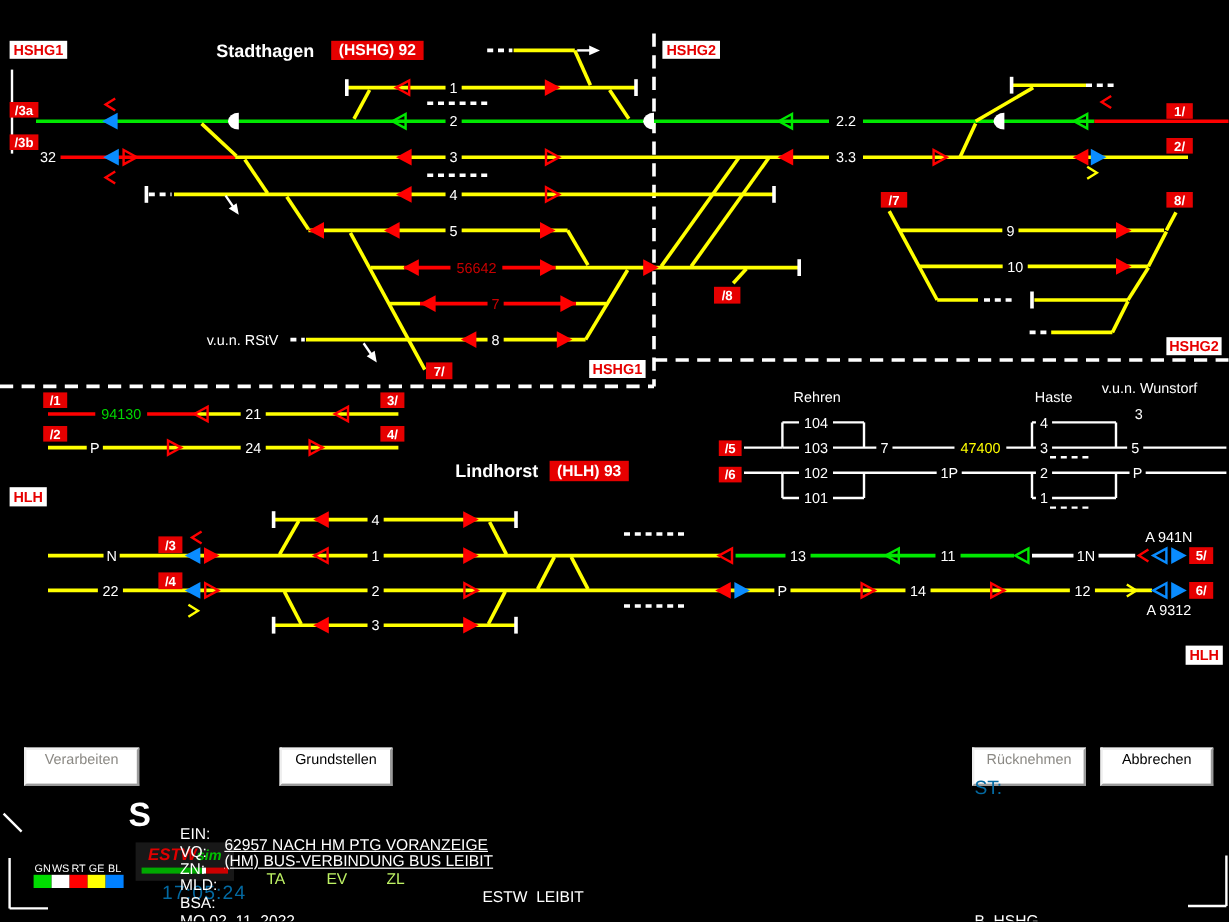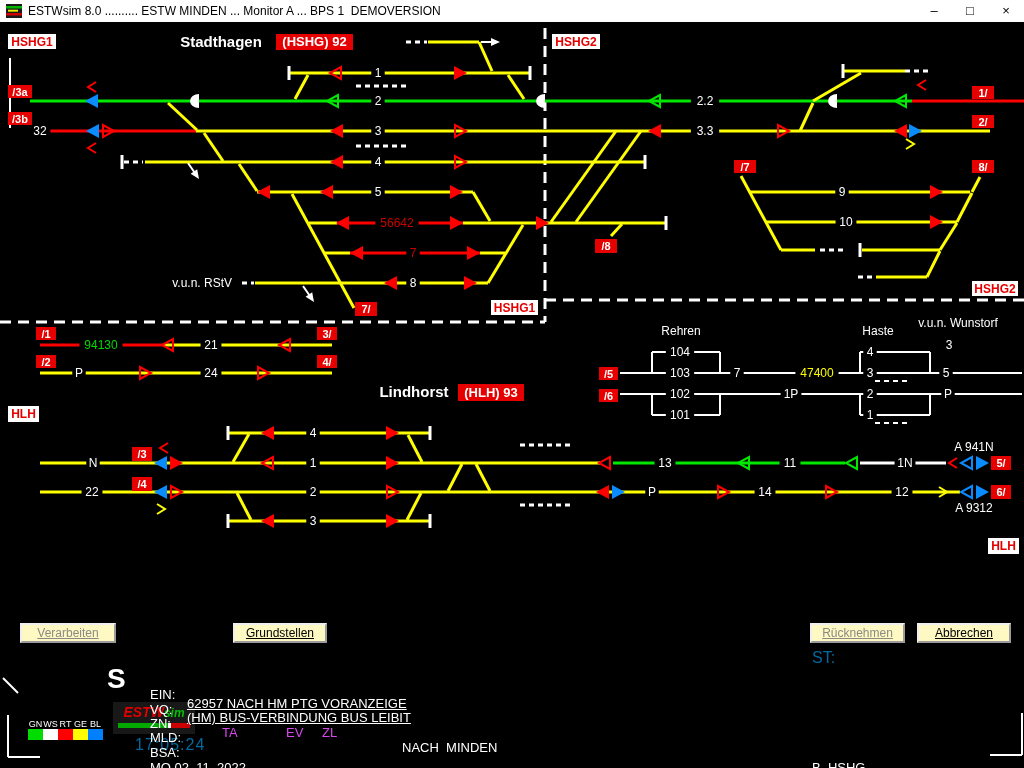--- a/index.html
+++ b/index.html
@@ -6,63 +6,51 @@
   #screen{position:relative;width:1024px;height:768px;background:#000;overflow:hidden;}
   
   #titlebar{position:absolute;top:0;left:0;width:1024px;height:22px;background:#ffffff;display:flex;align-items:center;z-index:5;}
   .t-icon{width:16px;height:14px;margin:0 6px;flex:0 0 auto;}
   .t-text{font-size:12px;color:#000;flex:1;white-space:pre;overflow:hidden;}
   .t-btn{width:36px;height:22px;text-align:center;line-height:21px;font-size:13px;color:#000;flex:0 0 auto;cursor:default;}
   
   #tracks{position:absolute;top:0;left:0;z-index:1;}
   #tracks text{font-family:"Liberation Sans",sans-serif;}
   
-  .btn{position:absolute;top:623px;height:20px;background:#fef9c3;border:2px outset #efefef;font-size:12px;color:#000;text-align:center;line-height:16px;z-index:6;box-sizing:border-box;text-decoration:underline;}
+  .btn{position:absolute;top:623px;height:32px;background:#ffffff;border:2px outset #efefef;font-size:12px;color:#000;text-align:center;line-height:16px;z-index:6;box-sizing:border-box;}
   .btn.disabled{color:#8b8984;}
   .btn-verarbeiten{left:20px;width:96px}
   .btn-grundstellen{left:233px;width:94px}
   .btn-ruecknehmen{left:810px;width:95px}
   .btn-abbrechen{left:917px;width:94px}
   .st-label{position:absolute;left:812px;top:649px;color:#0369a1;font-size:16px;z-index:6;}
   
   .sline{position:absolute;left:150px;color:#fff;font-size:13px;height:14px;z-index:6;}
   .sline .lab{position:absolute;left:0;white-space:pre;margin-top:20px;}
   .sline .val{position:absolute;left:37px;white-space:pre;text-decoration:underline;}
-  .bsa-v{position:absolute;color:#d946ef;}
+  .bsa-v{position:absolute;color:#bef264;}
   #legend{position:absolute;left:28px;top:707px;z-index:6;margin-top:12px;}
   .leg-row{display:flex;}
   .leg-lab{width:15px;font-size:9px;color:#fff;text-align:center;}
   .leg-sq{width:15px;height:11px;}
   #modeS{position:absolute;left:107px;top:663px;color:#fff;font-size:28px;font-weight:bold;z-index:6;}
   #logo{position:absolute;left:113px;top:702px;width:82px;height:32px;background:#181818;text-align:center;z-index:6;}
   .logo-text{font-size:14px;font-weight:bold;font-style:italic;line-height:20px;}
   .logo-text .e{color:#e00000}
   .logo-text .s{color:#00c000;font-size:12px}
   .logo-bar{margin:0 5px;height:5px;background:linear-gradient(to right,#00a800 0 70%,#ffffff 70% 74%,#cc0000 74% 100%);}
   #clock{position:absolute;left:107px;top:736px;color:#0369a1;font-size:16px;letter-spacing:1px;z-index:6;margin-left:28px;}
   #centerlab{position:absolute;left:402px;top:740px;color:#fff;font-size:13px;white-space:pre;z-index:6;}
   #rightlab{position:absolute;left:812px;top:760px;color:#fff;font-size:13px;z-index:6;}
 </style>
 </head>
 <body>
 
 <div id="screen">
 
-  <div id="titlebar">
-    <svg class="t-icon" viewBox="0 0 16 14">
-      <rect width="16" height="14" fill="#1a1a1a"></rect>
-      <rect y="2" width="16" height="2.5" fill="#00b400"></rect>
-      <rect y="9" width="16" height="2.5" fill="#cc0000"></rect>
-      <rect x="2" y="5.7" width="10" height="2" fill="#e8e800"></rect>
-    </svg>
-    <div class="t-text">ESTWsim 8.0 .......... ESTW MINDEN ... Monitor A ... BPS 1  DEMOVERSION</div>
-    <div class="t-btn">–</div>
-    <div class="t-btn">□</div>
-    <div class="t-btn">×</div>
-  </div>
 
   <svg id="tracks" width="1024" height="768" viewBox="0 0 1024 768">
       <line x1="545" y1="28" x2="545" y2="322" stroke="#fff" stroke-width="3" stroke-dasharray="11 7"></line>
       <line x1="545" y1="300" x2="1024" y2="300" stroke="#fff" stroke-width="3" stroke-dasharray="11 7"></line>
       <line x1="0" y1="322" x2="545" y2="322" stroke="#fff" stroke-width="3" stroke-dasharray="11 7"></line>
       <line x1="30" y1="101" x2="912" y2="101" stroke="#00e800" stroke-width="3"></line>
       <line x1="912" y1="101" x2="1024" y2="101" stroke="#ff0000" stroke-width="3"></line>
       <line x1="30" y1="131" x2="196" y2="131" stroke="#ff0000" stroke-width="3"></line>
       <line x1="196" y1="131" x2="990" y2="131" stroke="#ffff00" stroke-width="3"></line>
       <line x1="289" y1="73" x2="530" y2="73" stroke="#ffff00" stroke-width="3"></line>
@@ -426,22 +414,22 @@
     <span class="lab">ZN:</span>
     <span class="val">62957 NACH HM PTG VORANZEIGE</span>
   </div>
   <div class="sline" style="top:710px">
     <span class="lab">MLD:</span>
     <span class="val">(HM) BUS-VERBINDUNG BUS LEIBIT</span>
   </div>
   <div class="sline" style="top:725px">
     <span class="lab">BSA:</span>
     <span class="bsa-v" style="left:72px">TA</span>
-    <span class="bsa-v" style="left:136px">EV</span>
+    <span class="bsa-v" style="left:122px">EV</span>
     <span class="bsa-v" style="left:172px">ZL</span>
   </div>
   <div class="sline" style="top:740px">
     <span class="lab">MO 02. 11. 2022</span>
   </div>
-  <div id="centerlab">NACH  MINDEN</div>
+  <div id="centerlab">ESTW  LEIBIT</div>
   <div id="rightlab">B_HSHG</div>
 
 </div>
 
 </body></html>

